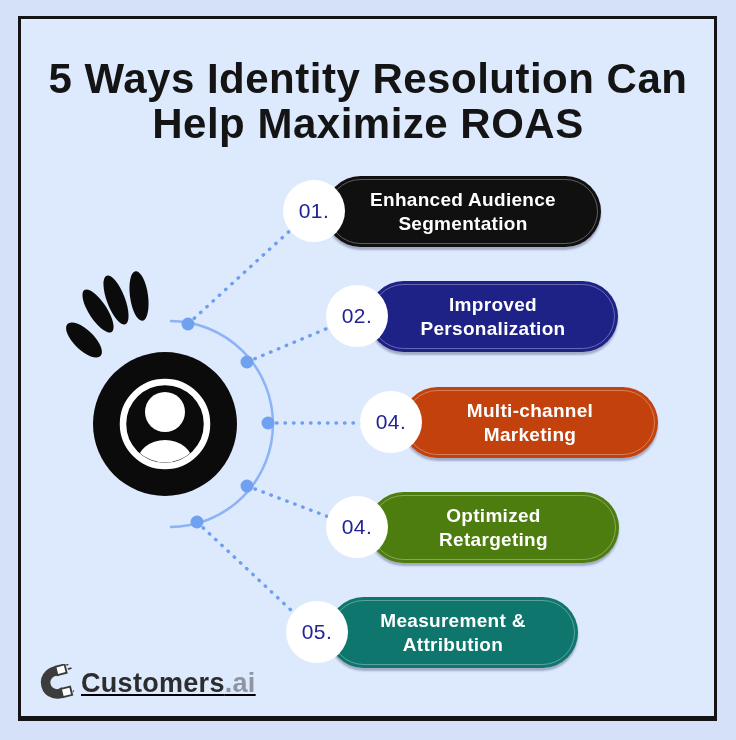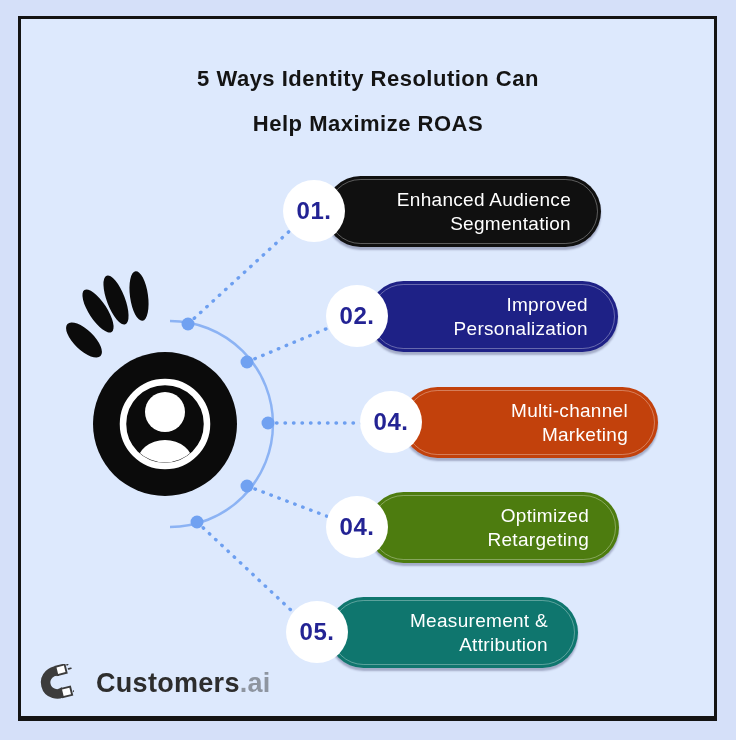--- a/index.html
+++ b/index.html
@@ -12,47 +12,47 @@
   .canvas{position:relative;width:736px;height:740px;}
   .frame{
     position:absolute;left:18px;top:16px;width:693px;height:697px;
     background:#dde9fd;
     border:3px solid #141414;
     border-bottom-width:5px;
   }
   .title{
     position:absolute;left:0;top:56px;width:736px;
     text-align:center;z-index:3;
-    font-size:22px;font-weight:bold;color:#141414;
+    font-size:42px;font-weight:bold;color:#141414;
     line-height:45px;letter-spacing:.5px;
   }
   .overlay{position:absolute;left:0;top:0;z-index:1;pointer-events:none;}
   .row{position:absolute;height:71px;z-index:2;}
   .pill{
     position:relative;width:100%;height:71px;border-radius:40px;
     display:flex;align-items:center;justify-content:center;
     box-shadow:0 3px 2px rgba(15,15,60,.28);
   }
   .pill::after{
     content:"";position:absolute;inset:3px;border-radius:40px;
     border:1.5px solid rgba(255,255,255,.32);pointer-events:none;
   }
   .pill-label{
-    color:#fff;font-weight:normal;font-size:19px;line-height:24px;
-    text-align:right;letter-spacing:.3px;padding:0 30px;
+    color:#fff;font-weight:bold;font-size:19px;line-height:24px;
+    text-align:center;letter-spacing:.3px;padding:0 30px;
   }
   .badge{
     position:absolute;left:-42px;top:4px;width:62px;height:62px;
     border-radius:50%;background:#ffffff;z-index:3;
     display:flex;align-items:center;justify-content:center;
   }
-  .badge span{color:#232394;font-weight:bold;font-size:24px;letter-spacing:.5px;}
+  .badge span{color:#232394;font-weight:normal;font-size:21px;letter-spacing:.5px;}
   .brand{
     position:absolute;left:36px;top:664px;z-index:3;
-    display:flex;align-items:center;gap:22px;
+    display:flex;align-items:center;gap:7px;text-decoration:underline;
   }
   .brand-text{font-size:27px;font-weight:bold;color:#2d2d2d;letter-spacing:.3px;}
   .brand-text .suffix{color:#8e95a0;}
 </style>
 </head>
 <body>
 
 <div class="canvas">
 
   <div class="frame"></div>

